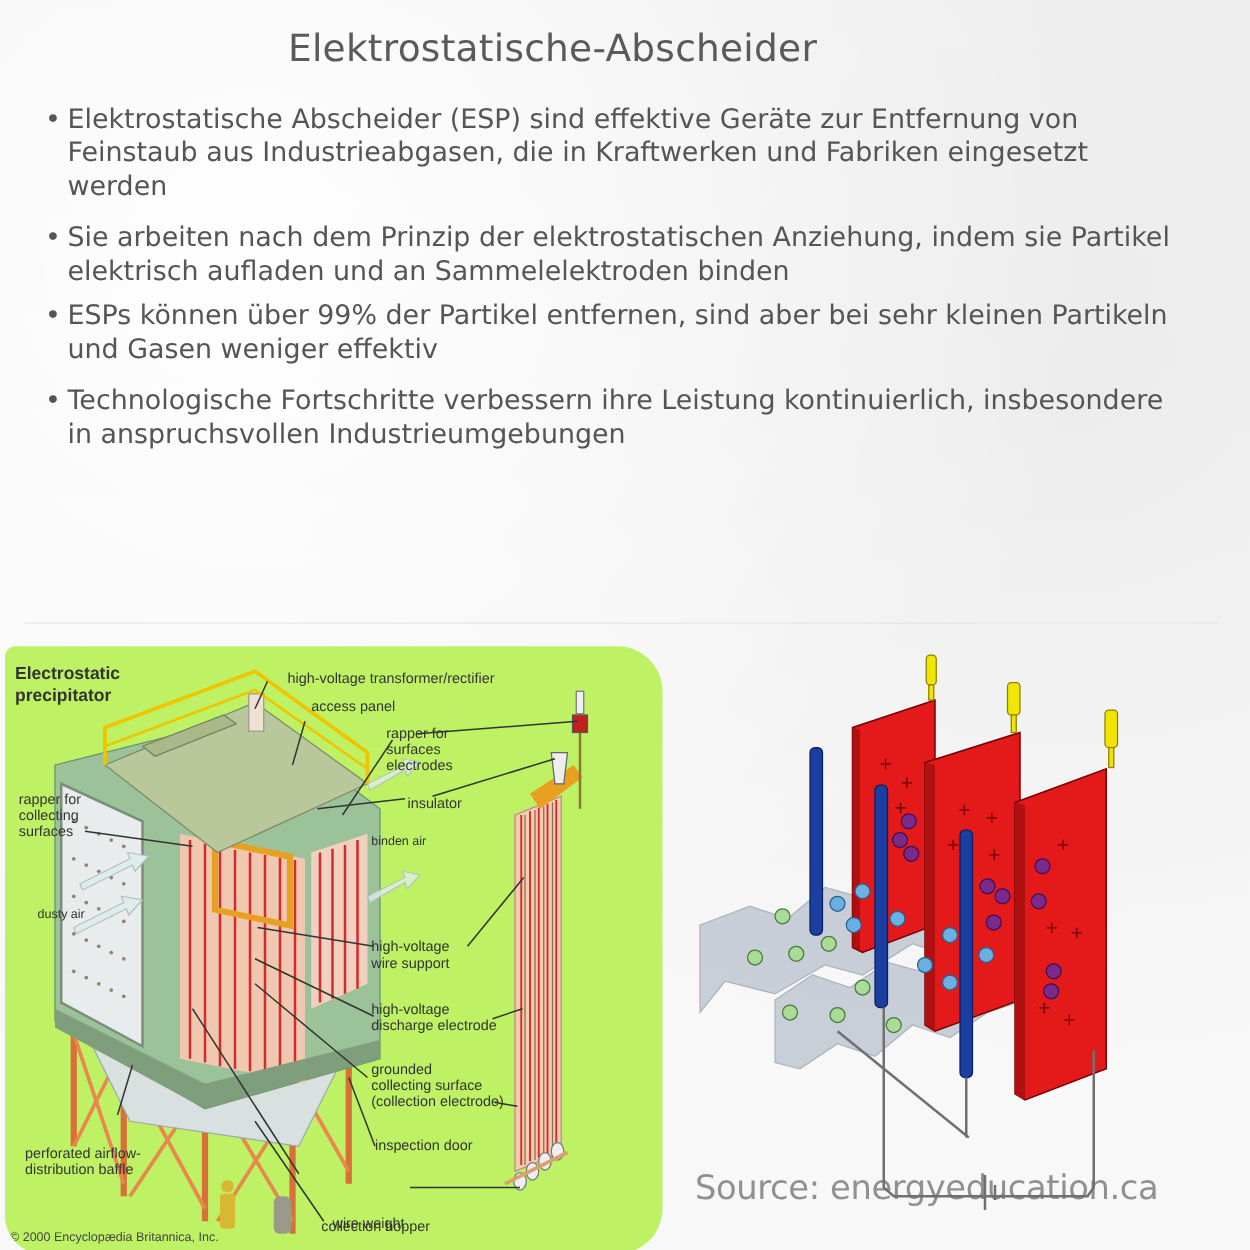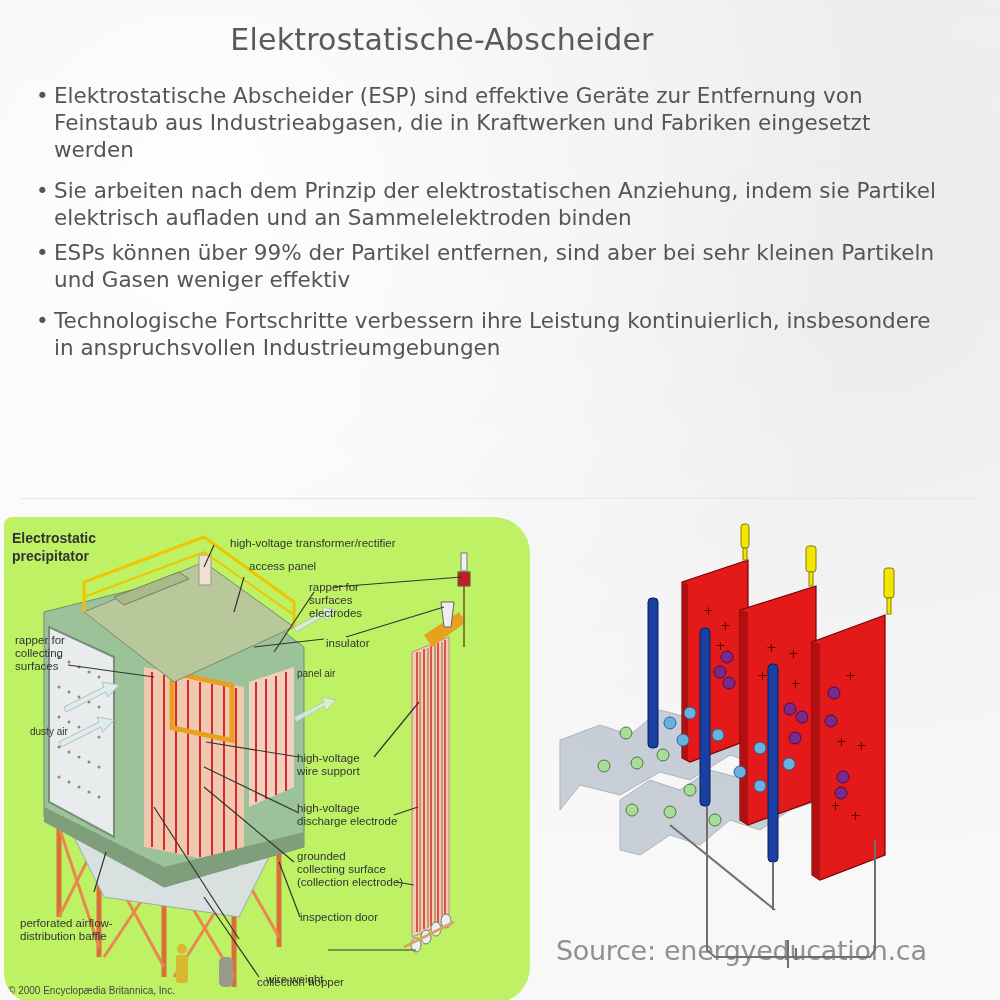--- a/index.html
+++ b/index.html
@@ -222,21 +222,21 @@
   </div>
 
   <div class="lbl" style="left:214px;top:20px;padding-left:12px;">high-voltage transformer/rectifier</div>
   <div class="lbl" style="left:245px;top:43px;">access panel</div>
   <div class="lbl" style="left:305px;top:64px;">
     <div>rapper for</div>
     <div>surfaces</div>
     <div>electrodes</div>
   </div>
   <div class="lbl" style="left:322px;top:120px;">insulator</div>
-  <div class="lbl" style="left:293px;top:150px;font-size:10px;">panel air</div>
+  <div class="lbl" style="left:293px;top:150px;font-size:10px;">binden air</div>
   <div class="lbl" style="left:11px;top:117px;">
     <div>rapper for</div>
     <div>collecting</div>
     <div>surfaces</div>
   </div>
   <div class="lbl" style="left:26px;top:208px;font-size:10px;">dusty air</div>
   <div class="lbl" style="left:293px;top:235px;">
     <div>high-voltage</div>
     <div>wire support</div>
   </div>

